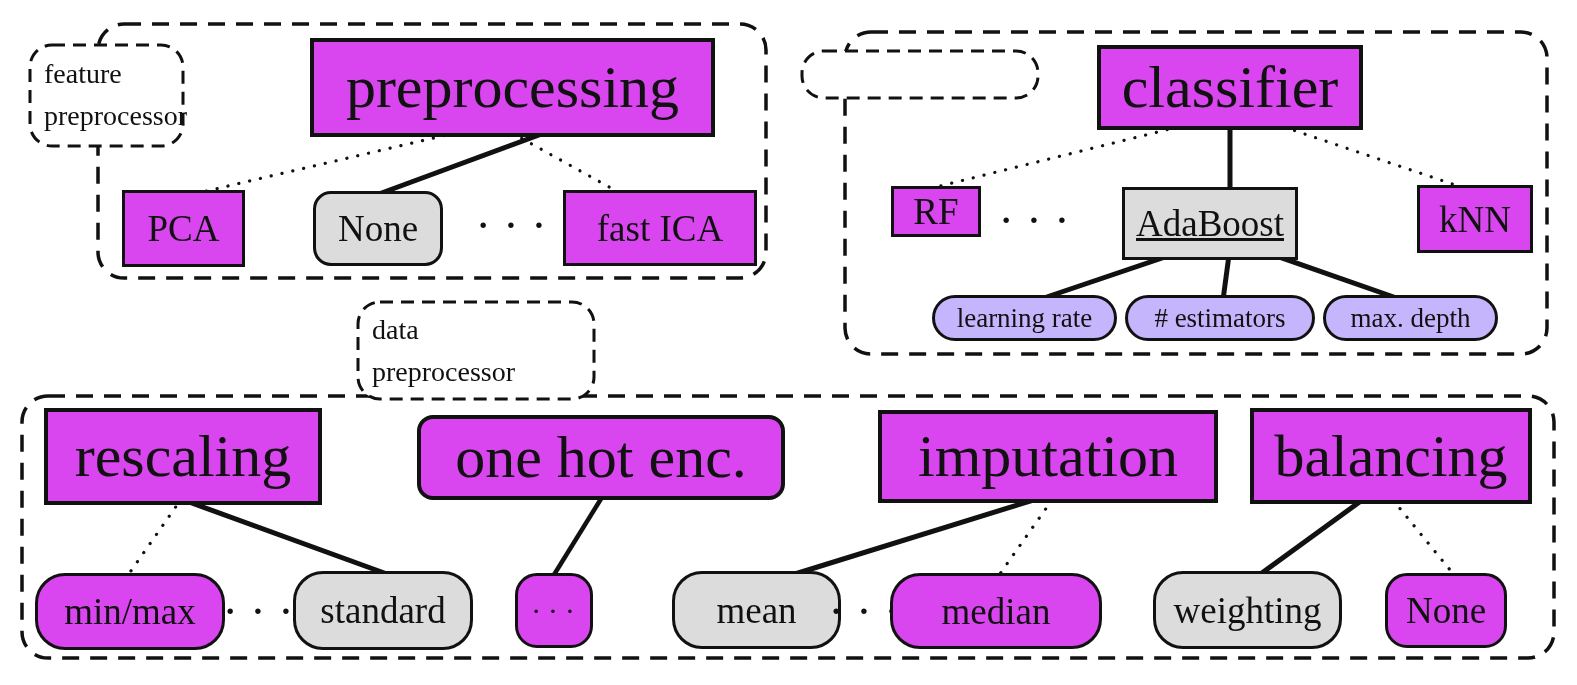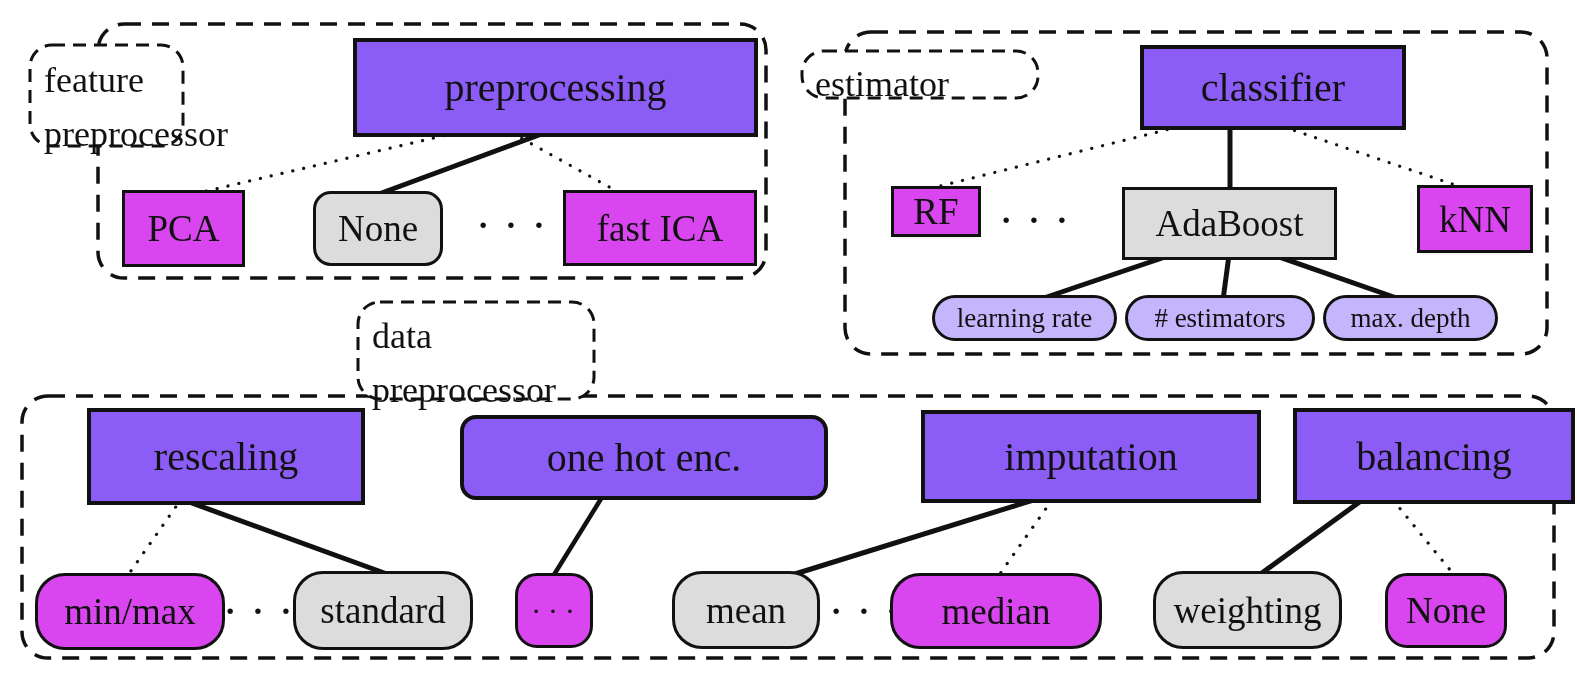--- a/index.html
+++ b/index.html
@@ -7,29 +7,29 @@
     position:relative; width:1577px; height:685px; background:#ffffff;
     font-family:"Liberation Serif","DejaVu Serif",serif; color:#111;
     overflow:hidden;
   }
   .canvas svg { position:absolute; left:0; top:0; }
   .abs {
     position:absolute; box-sizing:border-box;
     display:flex; align-items:center; justify-content:center;
     white-space:nowrap; z-index:2;
   }
-  .title  { background:#8b5cf6; border:4px solid #111; font-size:40px;margin-left:43px; }
+  .title  { background:#d946ef; border:4px solid #111; font-size:60px; }
   .opt    { background:#d946ef; border:3px solid #111; font-size:37px; }
   .sel    { background:#dcdcdc; }
   .r18    { border-radius:18px; }
   .pillr  { border-radius:30px; }
   .hp     { background:#c4b5fd; border:3px solid #111; border-radius:23px; font-size:27px; }
   .dots   { font-size:34px; font-weight:bold; letter-spacing:4px; z-index:2; }
   .dots-sm{ font-size:22px; font-weight:bold; letter-spacing:2px; }
-  .bubble-label { position:absolute; font-size:36px; line-height:1.5; z-index:3; }
+  .bubble-label { position:absolute; font-size:28px; line-height:1.5; z-index:3; }
 </style>
 </head>
 <body>
 
 <div class="canvas">
 
   <svg width="1577" height="685" viewBox="0 0 1577 685">
 
     <rect x="98" y="24" width="668" height="254" rx="26" fill="none" stroke="#111" stroke-width="3.5" stroke-dasharray="17 11"></rect>
     <rect x="845" y="32" width="702" height="322" rx="26" fill="none" stroke="#111" stroke-width="3.5" stroke-dasharray="17 11"></rect>
@@ -56,52 +56,51 @@
     <line x1="1040" y1="498" x2="782" y2="578" stroke="#111" stroke-width="5"></line>
     <line x1="1052" y1="500" x2="997" y2="578" stroke="#111" stroke-width="3.2" stroke-linecap="round" stroke-dasharray="0.1 11"></line>
     <line x1="1365" y1="498" x2="1255" y2="578" stroke="#111" stroke-width="5"></line>
     <line x1="1393" y1="500" x2="1455" y2="576" stroke="#111" stroke-width="3.2" stroke-linecap="round" stroke-dasharray="0.1 11"></line>
   </svg>
 
   <div class="bubble-label" style="left:44px; top:53px;">
     <div>feature</div>
     <div>preprocessor</div>
   </div>
-  <div class="bubble-label" style="left:815px; top:57px;">estimator</div>
   <div class="bubble-label" style="left:372px; top:309px;">
     <div>data</div>
     <div>preprocessor</div>
   </div>
 
   <div class="abs title" style="left:310px; top:38px; width:405px; height:99px;">preprocessing</div>
   <div class="abs opt" style="left:122px; top:190px; width:123px; height:77px;">PCA</div>
   <div class="abs opt sel r18" style="left:313px; top:191px; width:130px; height:75px;">None</div>
   <div class="abs dots" style="left:468px; top:202px; width:90px; height:46px;">· · ·</div>
   <div class="abs opt" style="left:563px; top:190px; width:194px; height:76px;">fast ICA</div>
 
   <div class="abs title" style="left:1097px; top:45px; width:266px; height:85px;">classifier</div>
   <div class="abs opt" style="left:891px; top:186px; width:90px; height:51px;">RF</div>
   <div class="abs dots" style="left:990px; top:197px; width:92px; height:46px;">· · ·</div>
-  <div class="abs opt sel" style="left:1122px; top:187px; width:215px; height:73px;">AdaBoost</div>
+  <div class="abs opt sel" style="left:1122px; top:187px; width:176px; height:73px;text-decoration:underline;">AdaBoost</div>
   <div class="abs opt" style="left:1417px; top:185px; width:116px; height:68px;">kNN</div>
   <div class="abs hp" style="left:932px; top:295px; width:185px; height:46px;">learning rate</div>
   <div class="abs hp" style="left:1125px; top:295px; width:190px; height:46px;"># estimators</div>
   <div class="abs hp" style="left:1323px; top:295px; width:175px; height:46px;">max. depth</div>
 
   <div class="abs title" style="left:44px; top:408px; width:278px; height:97px;">rescaling</div>
   <div class="abs title" style="left:417px; top:415px; width:368px; height:85px;border-radius:16px;">one hot enc.</div>
   <div class="abs title" style="left:1250px; top:408px; width:282px; height:96px;">balancing</div>
   <div class="abs title" style="left:878px; top:410px; width:340px; height:93px;">imputation</div>
 
   <div class="abs opt pillr" style="left:35px; top:573px; width:190px; height:77px;">min/max</div>
   <div class="abs dots" style="left:222px; top:588px; width:76px; height:46px;">· · ·</div>
   <div class="abs opt sel pillr" style="left:293px; top:571px; width:180px; height:79px;">standard</div>
 
   <div class="abs opt pillr dots-sm" style="left:515px; top:573px; width:78px; height:75px; border-radius:22px;">· · ·</div>
 
-  <div class="abs opt sel pillr" style="left:672px; top:571px; width:148px; height:78px;">mean</div>
+  <div class="abs opt sel pillr" style="left:672px; top:571px; width:169px; height:78px;">mean</div>
   <div class="abs dots" style="left:828px; top:588px; width:76px; height:46px;">· · ·</div>
   <div class="abs opt pillr" style="left:890px; top:573px; width:212px; height:76px;">median</div>
 
   <div class="abs opt sel pillr" style="left:1153px; top:571px; width:189px; height:78px;">weighting</div>
   <div class="abs opt pillr" style="left:1385px; top:573px; width:122px; height:75px; border-radius:22px;">None</div>
 
 </div>
 
 </body></html>

